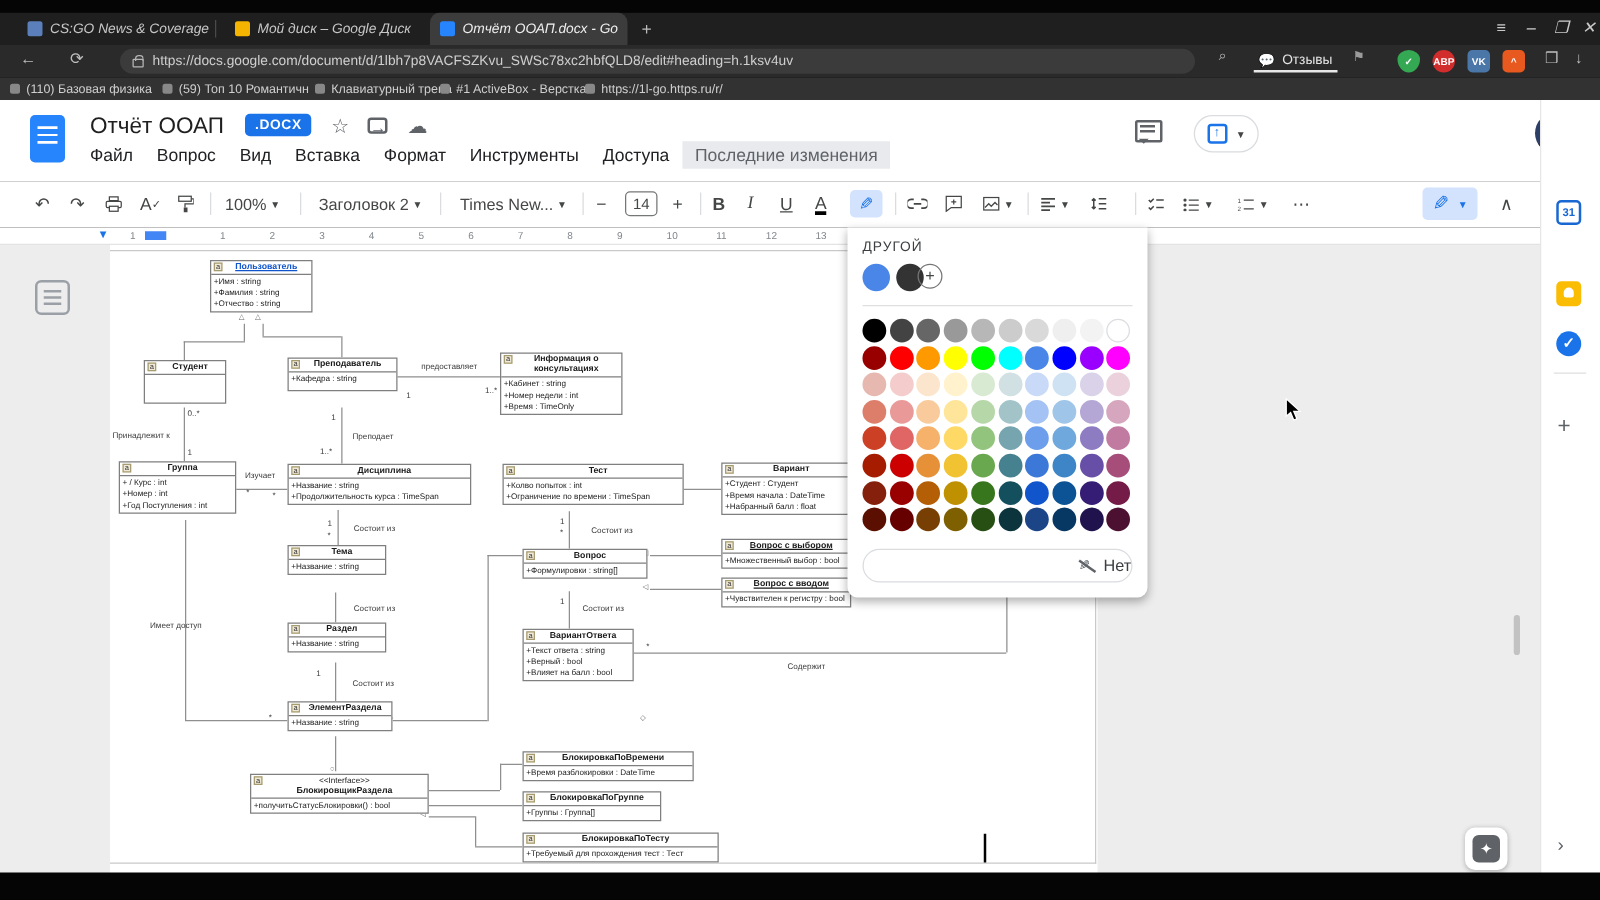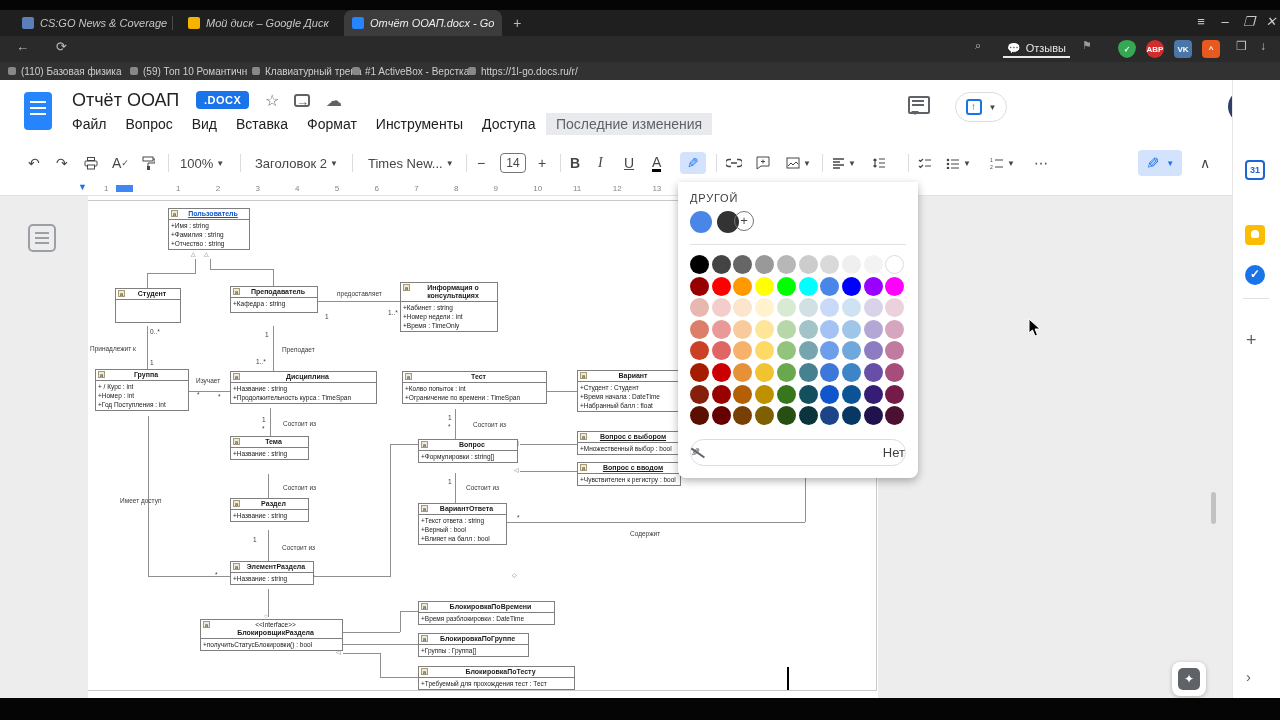--- a/index.html
+++ b/index.html
@@ -87,21 +87,21 @@
   #explore .bub { width:22px; height:22px; background:#5f6368; border-radius:5px; color:#fff; font-size:12px; text-align:center; line-height:22px; }
 
   
   #panel { left:678px; top:182px; width:240px; height:296px; background:#fff; border-radius:0 0 8px 8px; box-shadow:0 3px 8px rgba(0,0,0,.3); z-index:20; }
   #ptitle { position:absolute; left:12px; top:10px; font-size:11px; letter-spacing:.8px; color:#3c4043;text-align:center; }
   .csw { position:absolute; top:29px; width:22px; height:22px; border-radius:50%; }
   #cadd { position:absolute; left:56px; top:29px; width:20px; height:20px; border:1px solid #747775; border-radius:50%; color:#444746; font-size:13px; text-align:center; line-height:18px; }
   #pdiv { position:absolute; left:12px; top:62px; width:216px; height:1px; background:#e0e0e0; }
   .sw { position:absolute; width:19px; height:19px; border-radius:50%; }
   .sw.wht { border:1px solid #dadce0; }
-  #nonebtn { position:absolute; left:12px; top:257px; width:216px; height:27px; border:1px solid #dadce0; border-radius:14px; display:flex; align-items:center; justify-content:space-between; gap:7px; font-size:13px; color:#3c4043; }
+  #nonebtn { position:absolute; left:12px; top:257px; width:216px; height:27px; border:1px solid #dadce0; border-radius:14px; display:flex; align-items:center; justify-content:flex-end; gap:7px; font-size:13px; color:#3c4043; }
   .nopen { position:relative; width:13px; height:13px; }
   .nopen:before { content:"\270E"; position:absolute; font-size:11px; color:#5f6368; transform:scaleX(-1); }
   .nopen:after { content:""; position:absolute; left:-1px; top:6px; width:16px; height:1.5px; background:#5f6368; transform:rotate(35deg); }
 
   
   #sidepanel { left:1232px; top:80px; width:48px; height:620px; background:#fff; border-left:1px solid #e6e6e6; z-index:6; }
   .spic { position:absolute; left:12px; width:20px; height:20px; }
   #sp-cal { border:2px solid #1967d2; border-radius:4px; color:#1967d2; font-size:9px; font-weight:bold; text-align:center; line-height:16px; background:#fff; }
   #sp-keep { background:#fbbc04; border-radius:4px; }
   #sp-keep:before { content:""; position:absolute; left:6px; top:5px; width:8px; height:8px; background:#fff; border-radius:50% 50% 2px 2px; }
@@ -138,20 +138,24 @@
   <div class="tab" style="left:505px;color:#bbb;font-size:14px">+</div>
   <div class="winctl" style="left:1190px">≡</div>
   <div class="winctl" style="left:1214px">–</div>
   <div class="winctl" style="left:1238px">❐</div>
   <div class="winctl" style="left:1260px">✕</div>
 </div>
 
 <div class="abs" id="urlrow">
   <div class="navbtn" style="left:16px">←</div>
   <div class="navbtn" style="left:56px">⟳</div>
+  <div id="urlfield">
+    <span class="lock"></span>
+    <span id="urltext">https://docs.google.com/document/d/1lbh7p8VACFSZKvu_SWSc78xc2hbfQLD8/edit#heading=h.1ksv4uv</span>
+  </div>
   <div class="navbtn" style="left:975px;font-size:11px">⌕</div>
   <div id="fbpill">
     <span>💬</span>
     <span>Отзывы</span>
   </div>
   <div class="navbtn" style="left:1082px;font-size:11px;color:#9a9a9a">⚑</div>
   <div id="exticons">
       <div class="extic" style="left: 1118px; background: rgb(52, 168, 83); border-radius: 50% / 40% 40% 60% 60%;">✓</div>
       <div class="extic" style="left: 1146px; background: rgb(210, 45, 45); border-radius: 50%;">ABP</div>
       <div class="extic" style="left: 1174px; background: rgb(74, 118, 168);">VK</div>
@@ -174,21 +178,21 @@
       <div class="bm" style="left: 252px;">
         <div class="bmdot"></div>
         <span>Клавиатурный трена</span>
       </div>
       <div class="bm" style="left: 352px;">
         <div class="bmdot"></div>
         <span>#1 ActiveBox - Верстка</span>
       </div>
       <div class="bm" style="left: 468px;">
         <div class="bmdot"></div>
-        <span>https://1l-go.docs.ru/r/</span>
+        <span>https://1l-go.https.ru/r/</span>
       </div>
     </div>
   </div>
 
 <div class="abs" id="dhead">
   <div id="dlogo"></div>
   <div id="dtitle">Отчёт ООАП</div>
   <div id="dbadge">.DOCX</div>
   <div class="hico" style="left:265px">☆</div>
   <div class="hico" style="left:294px;font-size:13px;border:2px solid #5f6368;border-radius:3px;width:16px;height:13px;line-height:11px;text-align:center;top:14px">→</div>

